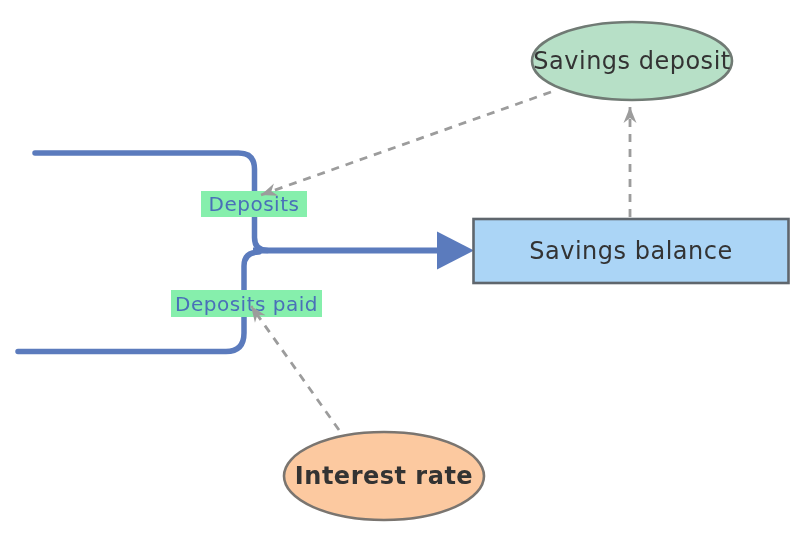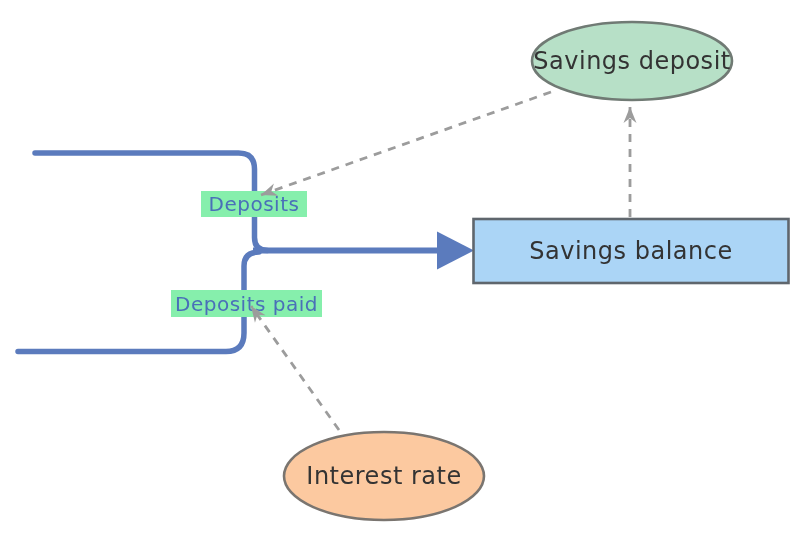--- a/index.html
+++ b/index.html
@@ -41,21 +41,21 @@
 </svg>
 
 <div class="label flow-label" style="left: 201px; top: 191px; width: 106px; height: 26px; color: rgb(74, 112, 184);">Deposits</div>
 
 <div class="label flow-label" style="left: 171px; top: 290px; width: 151px; height: 27px; color: rgb(74, 112, 184);">Deposits paid</div>
 
 <div class="label node-label" style="left: 534px; top: 45px; width: 196px; height: 32px; color: rgb(51, 51, 51);">Savings deposit</div>
 
 <div class="label node-label" style="left: 475px; top: 220px; width: 312px; height: 61px; color: rgb(51, 51, 51); text-align: right;">Savings balance</div>
 
-<div class="label node-label" style="left: 286px; top: 457px; width: 196px; height: 38px; color: rgb(51, 51, 51);">Interest rate</div>
+<div class="label node-label" style="left: 286px; top: 457px; width: 196px; height: 38px; color: rgb(51, 51, 51); font-weight: bold;">Interest rate</div>
 
 <svg class="layer top-layer" width="800" height="539" viewBox="0 0 800 539">
   <defs>
     <marker id="ah" markerUnits="userSpaceOnUse" markerWidth="40" markerHeight="40" refX="20" refY="20" orient="auto">
       <path d="M 20 20 L 4 26.5 L 9 20 L 4 13.5 Z" fill="#9c9c9c"></path>
     </marker>
   </defs>
 
   <line class="connector" x1="551" y1="92" x2="261" y2="195" marker-end="url(#ah)" stroke="#9c9c9c"></line>
 

